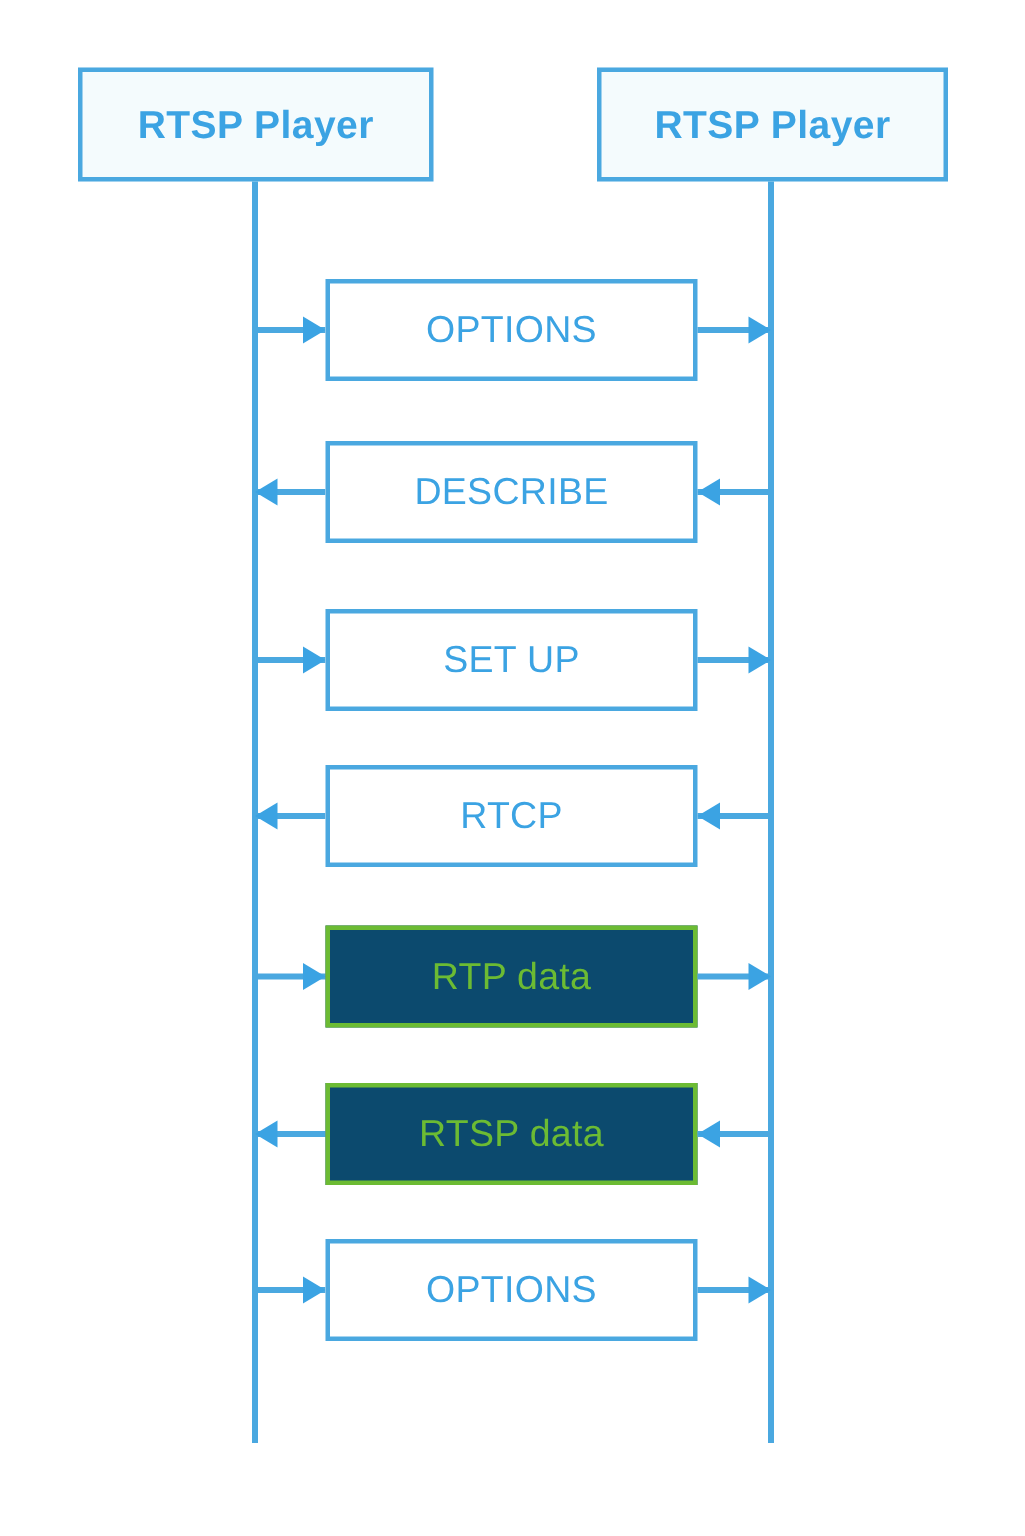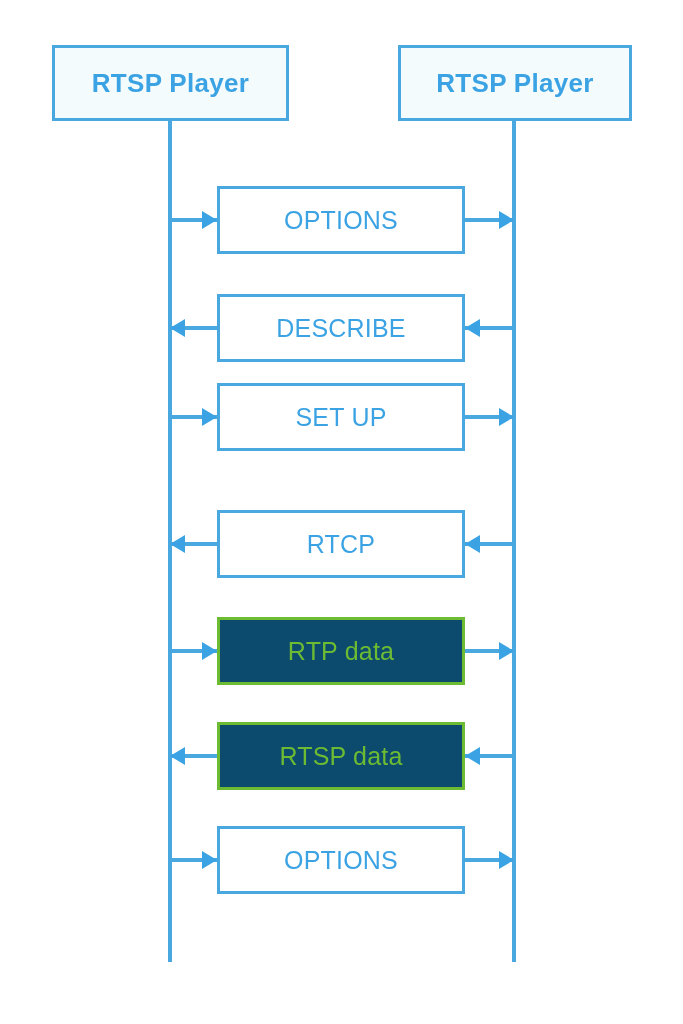--- a/index.html
+++ b/index.html
@@ -162,21 +162,21 @@
     </div>
     <div class="msg-box blue">
       <span class="msg-label">DESCRIBE</span>
     </div>
     <div class="arrow right-gap to-left">
       <div class="shaft"></div>
       <div class="head"></div>
     </div>
   </div>
 
-  <div class="row" style="top:383px;">
+  <div class="row" style="top:406px;">
     <div class="arrow left-gap to-right">
       <div class="shaft"></div>
       <div class="head"></div>
     </div>
     <div class="msg-box blue">
       <span class="msg-label">SET UP</span>
     </div>
     <div class="arrow right-gap to-right">
       <div class="shaft"></div>
       <div class="head"></div>

